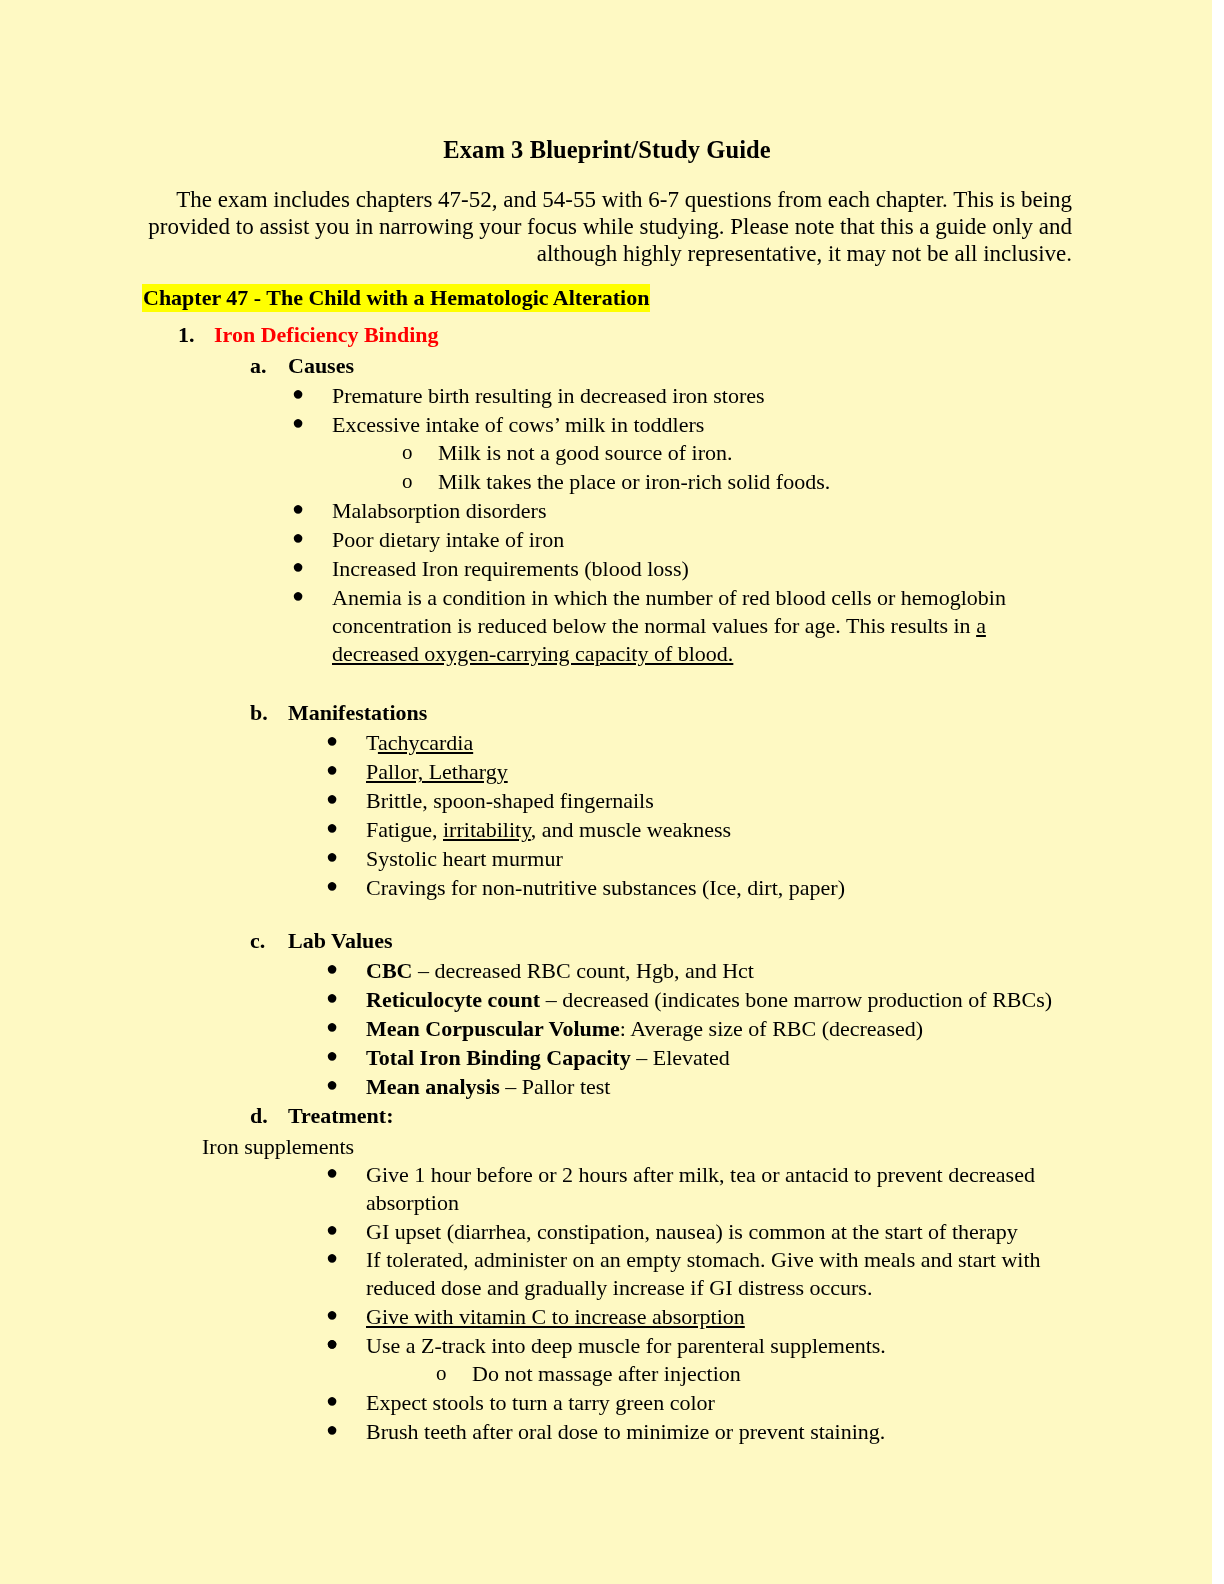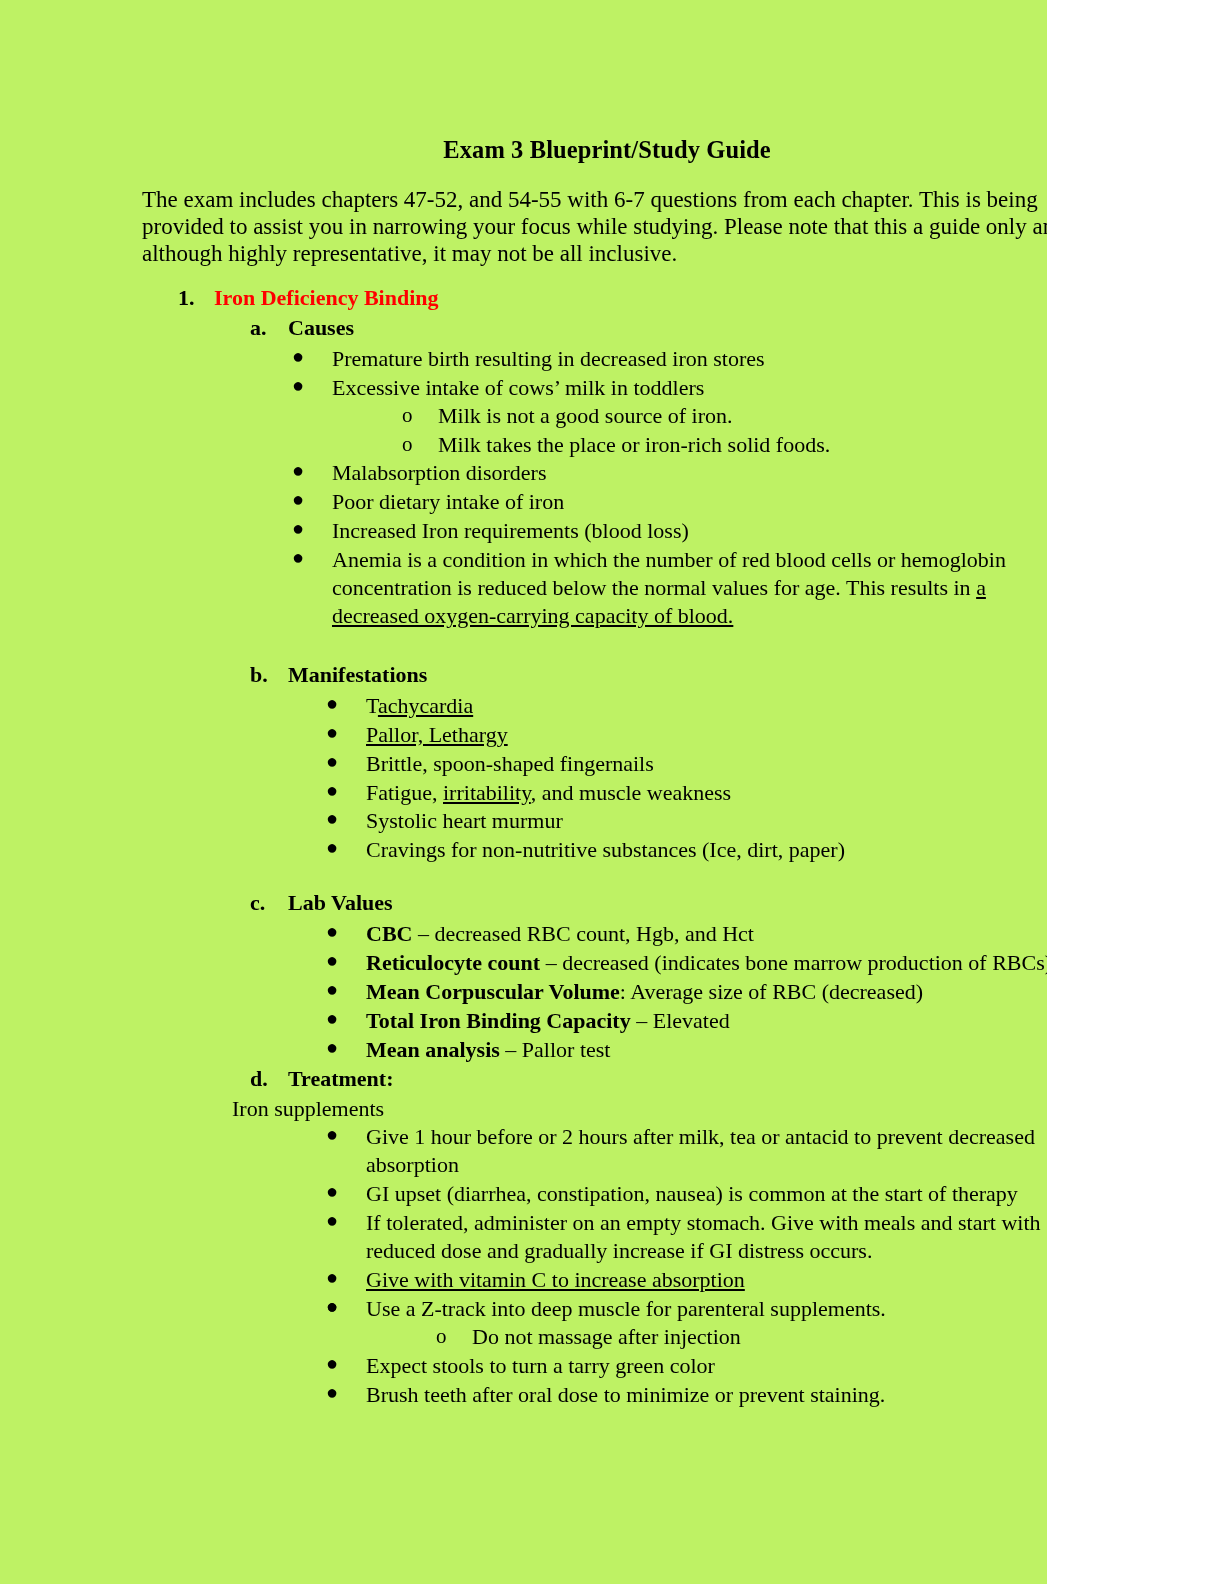--- a/index.html
+++ b/index.html
@@ -10,25 +10,25 @@
   body {
     width: 1224px;
     height: 1584px;
     font-family: "Liberation Serif", "DejaVu Serif", serif;
     color: #000000;
     -webkit-font-smoothing: antialiased;
   }
 
   .page {
     position: relative;
-    width: 1047px;
+    width: 1212px;
     height: 1584px;
     box-sizing: border-box;
     padding: 12px;
-    background: #bef264;
+    background: #fef9c3;
     overflow: hidden;
   }
 
   .content {
     position: absolute;
     left: 142px;
     top: 136px;
     width: 930px;
   }
 
@@ -38,21 +38,21 @@
     font-weight: bold;
     line-height: 1.15;
     margin: 0 0 22px 0;
     letter-spacing: 0.1px;
   }
 
   .intro {
     font-size: 23px;
     line-height: 1.18;
     margin: 0 0 16px 0;
-    text-align: left;
+    text-align: right;
   }
 
   .chapter-heading {
     font-size: 22px;
     font-weight: bold;
     line-height: 1.25;
     margin: 0 0 10px 0;
   }
   .chapter-heading .hl {
     background: #FFFF00;
@@ -133,39 +133,42 @@
   ul.circ > li > .circmark {
     position: absolute;
     left: 0;
     top: 0;
     font-size: 21px;
   }
 
   .plain-line {
     font-size: 22px;
     line-height: 1.27;
-    margin-left: 90px;
+    margin-left: 60px;
     font-weight: normal;
   }
 
   .u { text-decoration: underline; }
   .b { font-weight: bold; }
   .spacer-lg { height: 30px; }
   .spacer-md { height: 24px; }
 </style>
 </head>
 <body>
 
 <div class="page">
   <div class="content">
 
     <div class="doc-title">Exam 3 Blueprint/Study Guide</div>
 
     <p class="intro">The exam includes chapters 47-52, and 54-55 with 6-7 questions from each chapter. This is being provided to assist you in narrowing your focus while studying. Please note that this a guide only and although highly representative, it may not be all inclusive.</p>
 
+    <div class="chapter-heading">
+      <span class="hl">Chapter 47 - The Child with a Hematologic Alteration</span>
+    </div>
 
     <div class="lvl1">
       <span class="marker">1.</span>
       <span class="redtext">Iron Deficiency Binding</span>
     </div>
 
     <div class="lvl2">
       <span class="marker">a.</span>
       <span>Causes</span>
     </div>

